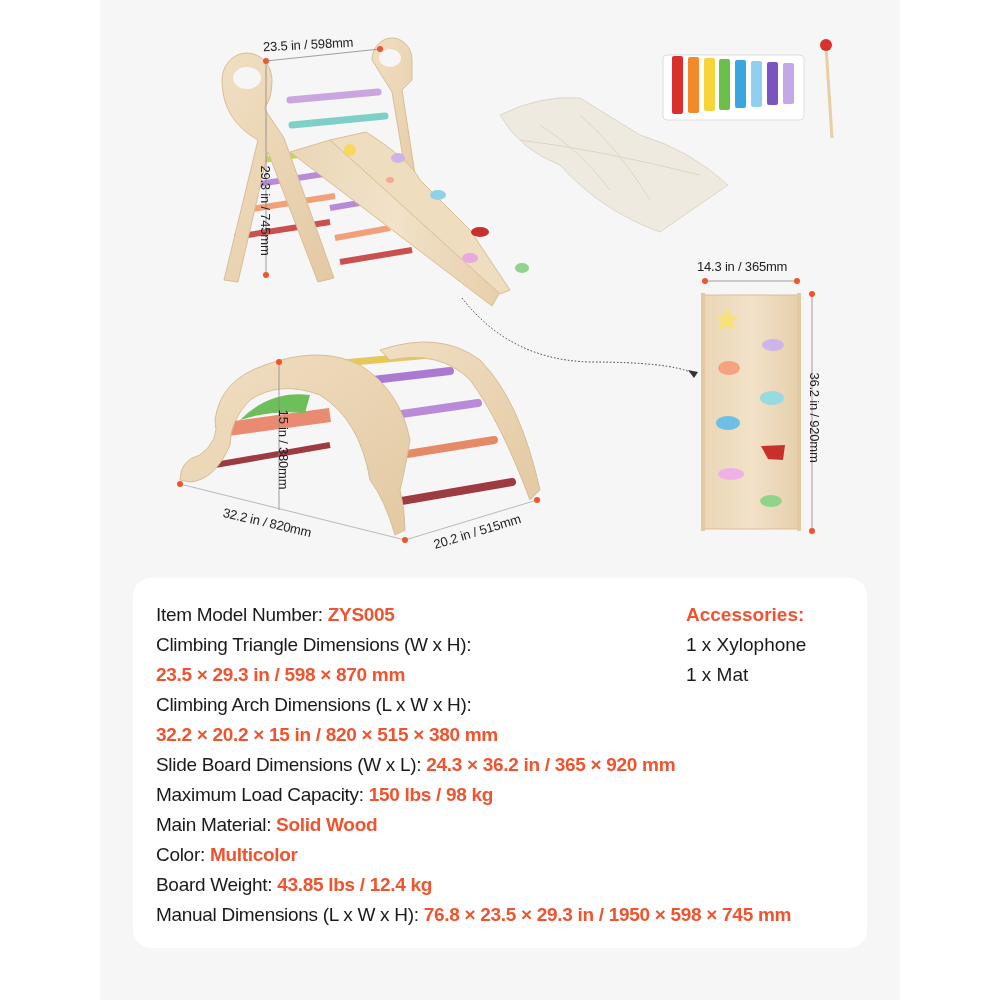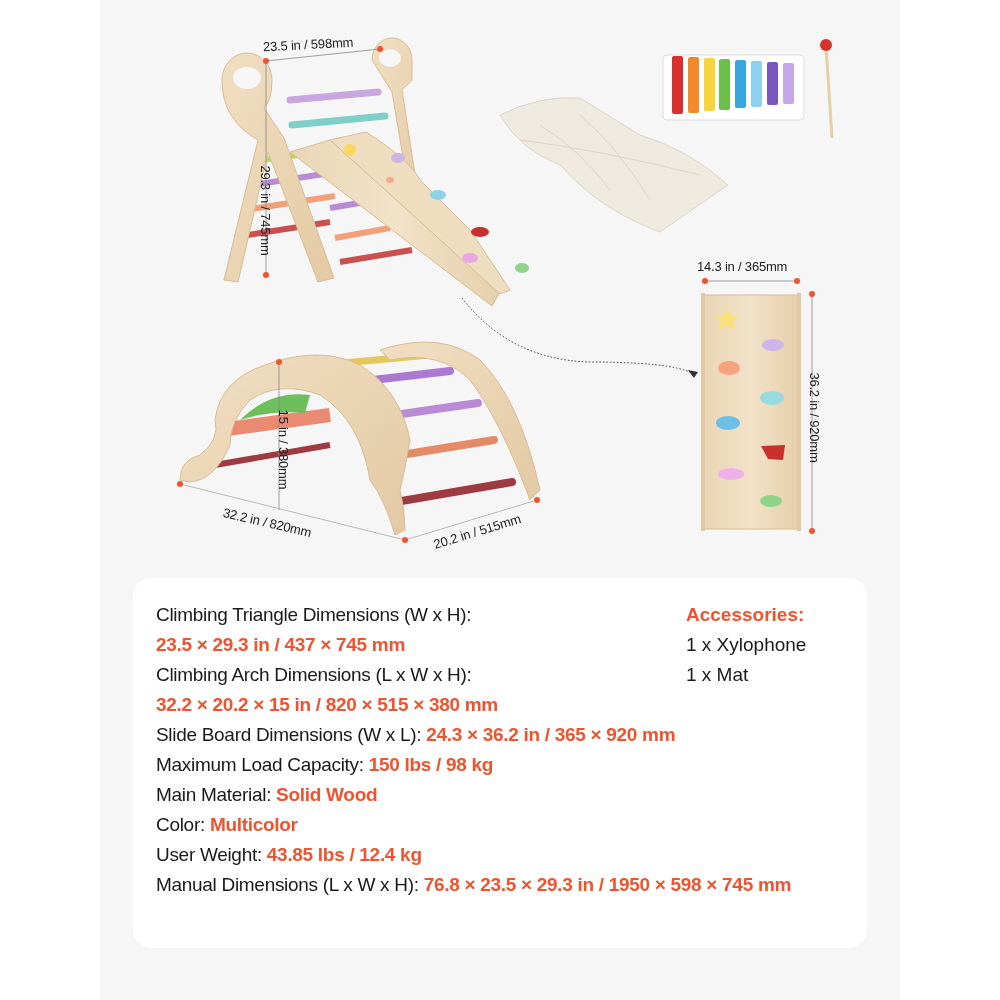--- a/index.html
+++ b/index.html
@@ -147,29 +147,30 @@
 <div class="dim" style="left:263px;top:37px;transform:rotate(-3deg);">23.5 in / 598mm</div>
 <div class="dim" style="left:220px;top:203px;transform:rotate(90deg);transform-origin:center;">29.3 in / 745mm</div>
 <div class="dim" style="left:697px;top:259px;">14.3 in / 365mm</div>
 <div class="dim" style="left:769px;top:410px;transform:rotate(90deg);">36.2 in / 920mm</div>
 <div class="dim" style="left:244px;top:442px;transform:rotate(90deg);">15 in / 380mm</div>
 <div class="dim" style="left:222px;top:515px;transform:rotate(13deg);">32.2 in / 820mm</div>
 <div class="dim" style="left:432px;top:524px;transform:rotate(-17deg);">20.2 in / 515mm</div>
 
 <div class="card">
   <div class="specs">
+    <div class="line"><span>Item Model Number: </span><span class="val">ZYS005</span></div>
     <div class="line"><span>Climbing Triangle Dimensions (W x H):</span></div>
-    <div class="line"><span class="val">23.5 × 29.3 in / 437 × 745 mm</span></div>
+    <div class="line"><span class="val">23.5 × 29.3 in / 598 × 870 mm</span></div>
     <div class="line"><span>Climbing Arch Dimensions (L x W x H):</span></div>
     <div class="line"><span class="val">32.2 × 20.2 × 15 in / 820 × 515 × 380 mm</span></div>
     <div class="line"><span>Slide Board Dimensions (W x L): </span><span class="val">24.3 × 36.2 in / 365 × 920 mm</span></div>
     <div class="line"><span>Maximum Load Capacity: </span><span class="val">150 lbs / 98 kg</span></div>
     <div class="line"><span>Main Material: </span><span class="val">Solid Wood</span></div>
     <div class="line"><span>Color: </span><span class="val">Multicolor</span></div>
-    <div class="line"><span>User Weight: </span><span class="val">43.85 lbs / 12.4 kg</span></div>
+    <div class="line"><span>Board Weight: </span><span class="val">43.85 lbs / 12.4 kg</span></div>
     <div class="line"><span>Manual Dimensions (L x W x H): </span><span class="val">76.8 × 23.5 × 29.3 in / 1950 × 598 × 745 mm</span></div>
   </div>
   <div class="acc">
     <div class="acc-title">Accessories:</div>
     <div class="acc-item">1 x Xylophone</div>
     <div class="acc-item">1 x Mat</div>
   </div>
 </div>
 
 </body></html>

